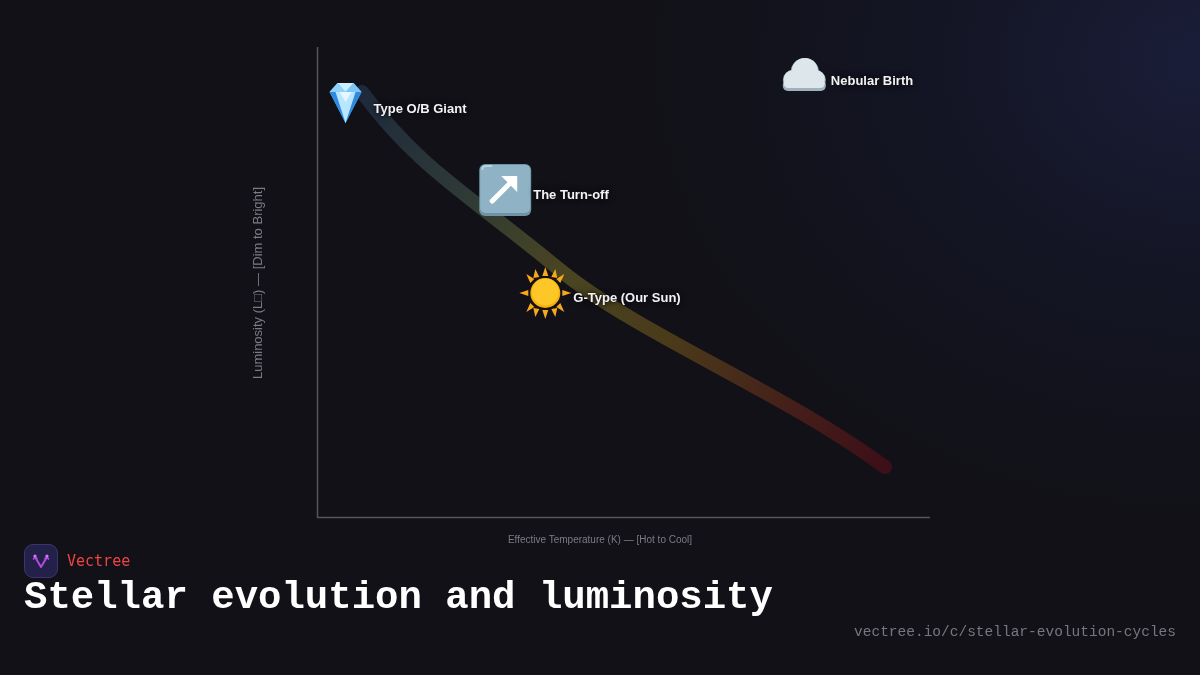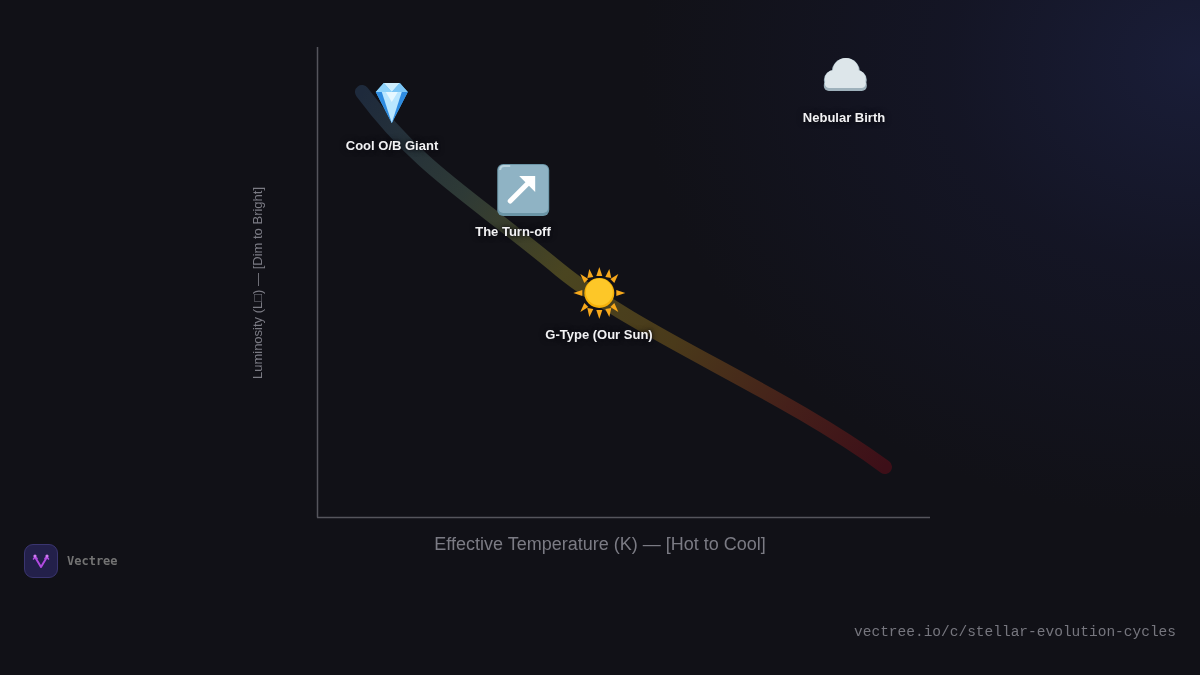--- a/index.html
+++ b/index.html
@@ -43,28 +43,28 @@
       font-size: 13px;
       font-family: "Liberation Sans", sans-serif;
     }
     .x-axis-label {
       position: absolute;
       left: 600px;
       top: 534px;
       transform: translateX(-50%);
       white-space: nowrap;
       color: #7b7b84;
-      font-size: 18px;
+      font-size: 10px;
       font-family: "Liberation Sans", sans-serif;
     }
     .node {
       position: absolute;
       transform: translateX(-50%);
       display: flex;
-      flex-direction: column;
+      flex-direction: row;
       align-items: center;
     }
     .node .label {
       margin-top: 8px;
       font-size: 13px;
       font-weight: bold;
       color: #f2f2f4;
       white-space: nowrap;
       text-shadow: 0 0 6px #111117, 0 0 3px #111117;
     }
@@ -87,24 +87,24 @@
       height: 34px;
       border-radius: 9px;
       background: #23204a;
       border: 1px solid #3a3570;
       box-sizing: border-box;
       display: flex;
       align-items: center;
       justify-content: center;
     }
     .brand-name {
-      color: #737373;
+      color: #ef4444;
       font-family: "DejaVu Sans Mono", monospace;
-      font-weight: bold;
-      font-size: 12px;
+      font-weight: normal;
+      font-size: 15px;
     }
     .title {
       position: absolute;
       left: 24px;
       top: 582px;
       color: #ffffff;
       font-family: "Liberation Mono", monospace;
       font-weight: bold;
       font-size: 39px;
       line-height: 33px;
@@ -156,24 +156,24 @@
   <div class="node" style="left:392px; top:78px;">
     <svg class="ico" viewBox="0 0 56 52">
       <polygon points="12,14 20,5 36,5 44,14 28,45" fill="#5fb8ef"></polygon>
       <polygon points="12,14 44,14 28,45" fill="#2e8be0"></polygon>
       <polygon points="20,5 28,14 36,5" fill="#cdeeff"></polygon>
       <polygon points="12,14 20,5 28,14" fill="#8fd3fb"></polygon>
       <polygon points="28,14 36,5 44,14" fill="#7cc6f6"></polygon>
       <polygon points="18,14 38,14 28,45" fill="#b9e6ff"></polygon>
       <polygon points="22,14 34,14 28,24" fill="#e6f7ff"></polygon>
     </svg>
-    <div class="label">Cool O/B Giant</div>
-  </div>
-
-  <div class="node" style="left:513px; top:164px;align-items:flex-end;">
+    <div class="label">Type O/B Giant</div>
+  </div>
+
+  <div class="node" style="left:543px; top:164px;">
     <svg class="ico" viewBox="0 0 56 52">
       <rect x="2" y="0" width="52" height="52" rx="6" fill="#6b95a6"></rect>
       <rect x="3" y="1" width="50" height="48" rx="5" fill="#8fb3c4"></rect>
       <path d="M5 6 q0 -4 4 -4 h6" stroke="#b9d3de" stroke-width="2" fill="none"></path>
       <line x1="15" y1="37" x2="37" y2="15" stroke="#ffffff" stroke-width="5" stroke-linecap="round"></line>
       <polygon points="24,12 40,12 40,28" fill="#ffffff"></polygon>
     </svg>
     <div class="label">The Turn-off</div>
   </div>
 
@@ -225,15 +225,16 @@
       <path d="M4 6 L10 16 L16 6" stroke="#b04ae0" stroke-width="2" fill="none" stroke-linecap="round" stroke-linejoin="round"></path>
       <path d="M2.5 8 L4 6 L6 7.5 M17.5 8 L16 6 L14 7.5" stroke="#b04ae0" stroke-width="1.6" fill="none" stroke-linecap="round"></path>
       <circle cx="4" cy="5" r="1.6" fill="#d07cf2"></circle>
       <circle cx="16" cy="5" r="1.6" fill="#d07cf2"></circle>
     </svg>
   </div>
   <span class="brand-name">Vectree</span>
 </div>
 
 <h1 class="title">
+  <span>Stellar evolution and luminosity</span>
 </h1>
 
 <div class="url">vectree.io/c/stellar-evolution-cycles</div>
 
 </body></html>

